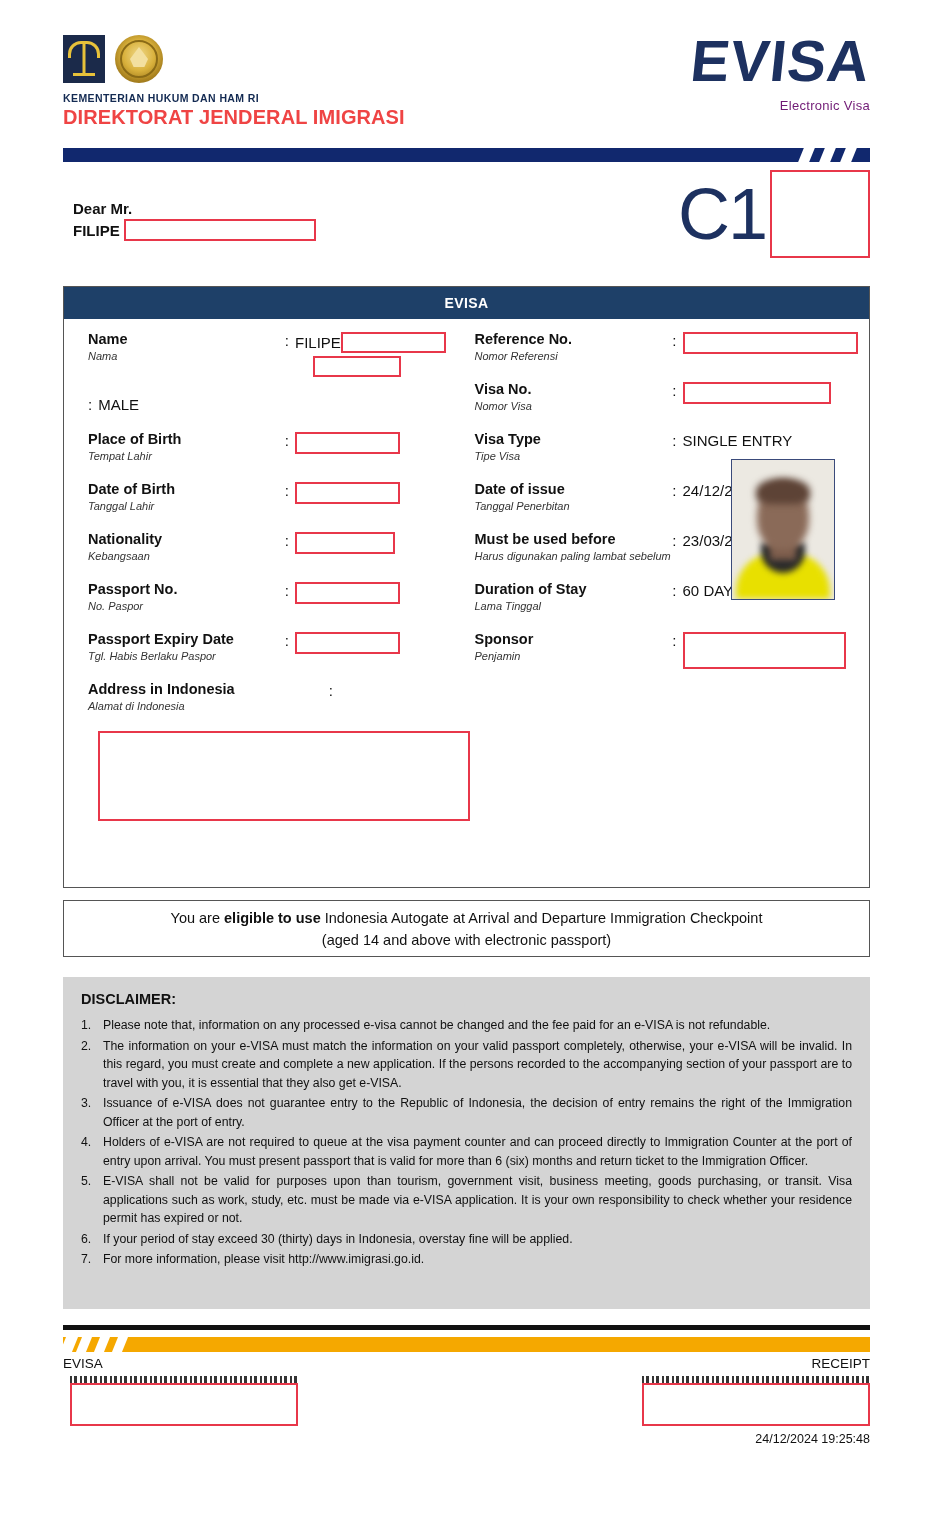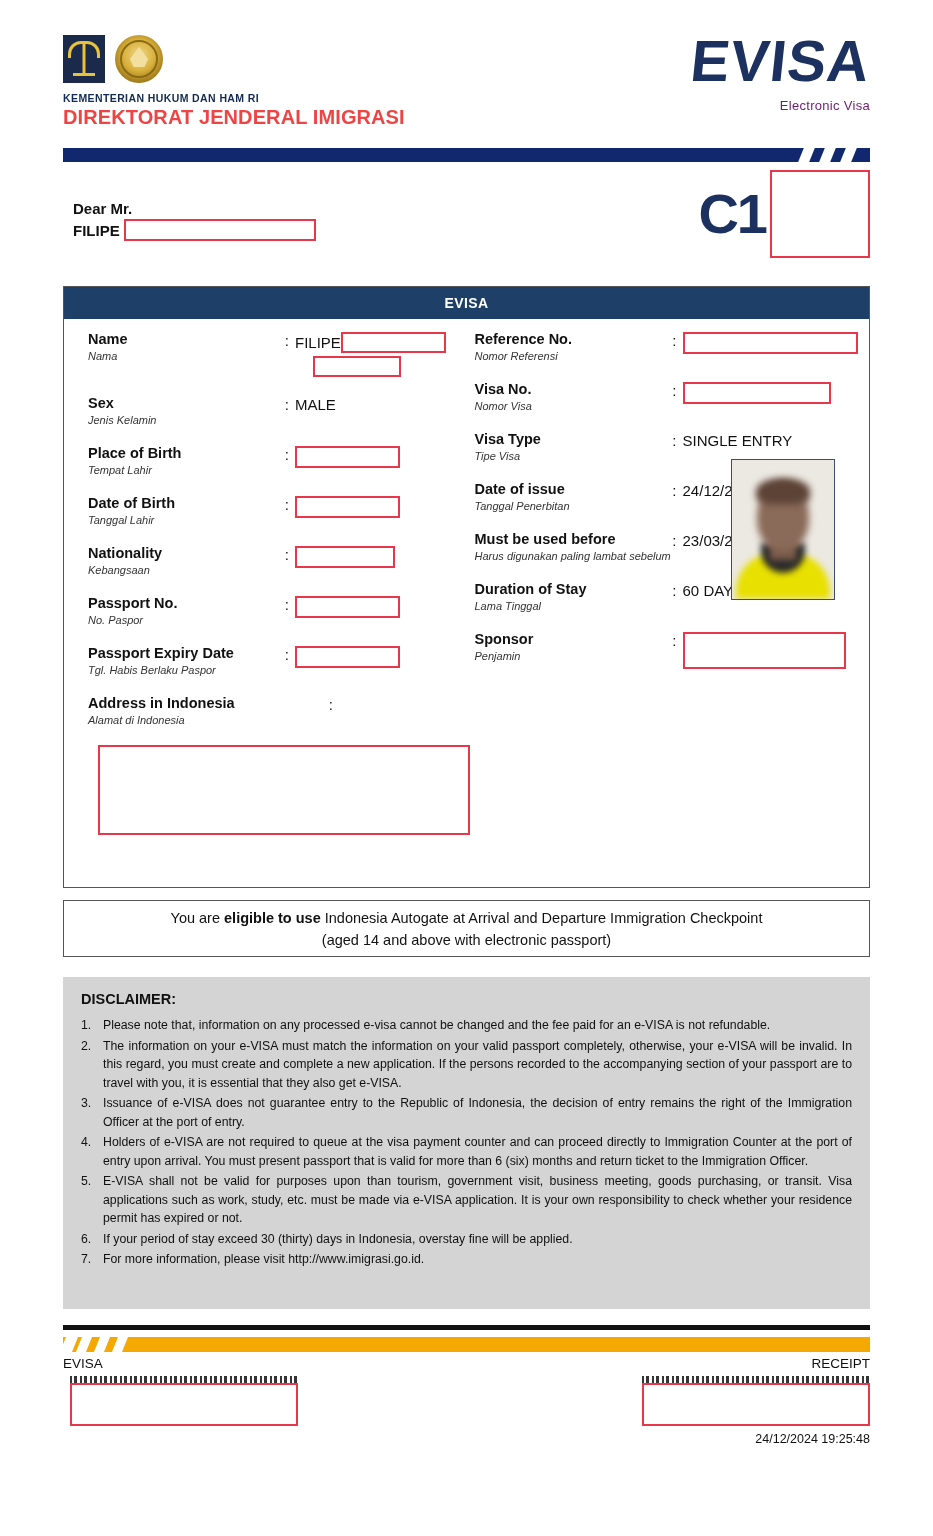--- a/index.html
+++ b/index.html
@@ -65,21 +65,21 @@
   .navy-bar { position:absolute; left:63px; top:148px; width:807px; height:14px; background:#11286e; }
   .navy-bar .slash { position:absolute; top:0; height:14px; width:11px; background:#ffffff; transform:skewX(-22deg); }
   .navy-bar .s1 { right:58px; } .navy-bar .s2 { right:37px; } .navy-bar .s3 { right:16px; }
 
   
   .greet { position:absolute; left:73px; top:198px; font-size:15px; font-weight:bold; line-height:21px; }
   .greet .nameline { display:flex; align-items:center; }
   .redbox { border:2px solid #e8374a; background:#fff; display:inline-block; }
 
   .c1-block { position:absolute; right:63px; top:170px; display:flex; align-items:center; gap:4px; }
-  .c1-text { font-size:56px; font-weight:bold; color:#1d3160; line-height:1; letter-spacing:-2px;margin-left:6px; }
+  .c1-text { font-size:72px; font-weight:normal; color:#1d3160; line-height:1; letter-spacing:-2px;margin-left:6px; }
   .c1-box { width:100px; height:88px; }
 
   
   .card { position:absolute; left:63px; top:286px; width:807px; height:602px;
           border:1.5px solid #555; background:#fff; }
   .card-head { height:32px; background:#1e4068; color:#fff; display:flex;
                align-items:center; justify-content:center; font-size:14px; font-weight:bold; letter-spacing:0.4px; }
   .card-body { position:relative; height:calc(100% - 32px); padding:12px 14px 0 14px; }
 
   .cols { display:flex; }
@@ -218,24 +218,20 @@
                 <span class="name-row1">
                   <span class="vtext">FILIPE</span>
                   <span class="redbox rb-name1"></span>
                 </span>
                 <span class="redbox rb-name2"></span>
               </span>
             </div>
           </div>
 
           <div class="field">
-            <div class="flabel">
-              <div class="fen">Sex</div>
-              <div class="fid">Jenis Kelamin</div>
-            </div>
             <div class="fval">
               <span class="colon">:</span>
               <span class="vtext">MALE</span>
             </div>
           </div>
 
           <div class="field">
             <div class="flabel">
               <div class="fen">Place of Birth</div>
               <div class="fid">Tempat Lahir</div>

